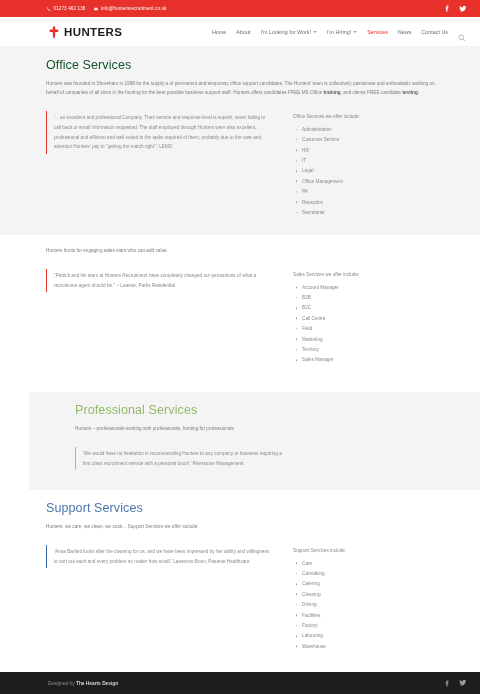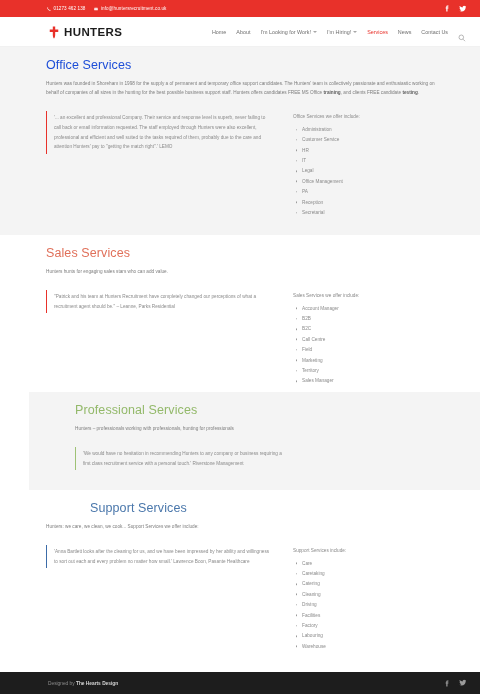--- a/index.html
+++ b/index.html
@@ -45,24 +45,24 @@
   .content { flex:1 1 auto; overflow:hidden; }
   .section { padding:11px 42px 0 46px; }
   .section.gray { background:#f4f4f4; }
   .section.white { background:#ffffff; }
   .sec-office { height:188px; }
   .sec-sales  { height:157px; }
   .sec-prof   { height:98px;margin-left:29px; }
   .sec-support{ height:158px; }
 
   .sec-title { font-size:12.5px; font-weight:normal; letter-spacing:.1px; margin-bottom:7px; }
-  .t-office { color:#1d4ed8; }
+  .t-office { color:#14532d; }
   .t-sales  { color:#e0705a; }
   .t-prof   { color:#93b96a; }
-  .t-support{ color:#4a77ab;margin-left:44px; }
+  .t-support{ color:#4a77ab; }
 
   .intro { font-size:4.7px; line-height:1.95; color:#7d7d7d; max-width:400px; }
   .intro b { color:#5f5f5f; font-weight:bold; }
 
   .cols { display:flex; gap:16px; margin-top:14px; }
   .col-left { width:255px; }
   .col-right { width:160px; padding-top:2px; }
 
   .quote {
     border-left:1.6px solid #e8312a;
@@ -195,21 +195,20 @@
             <li>Office Management</li>
             <li>PA</li>
             <li>Reception</li>
             <li>Secretarial</li>
           </ul>
         </div>
       </div>
     </div>
 
     <div class="section white sec-sales">
-      <h2 class="sec-title t-sales">Sales Services</h2>
       <p class="intro">Hunters hunts for engaging sales stars who can add value.</p>
       <div class="cols">
         <div class="col-left">
           <blockquote class="quote">"Patrick and his team at Hunters Recruitment have completely changed our perceptions of what a recruitment agent should be." – Leanne, Parks Residential</blockquote>
         </div>
         <div class="col-right">
           <div class="list-title">Sales Services we offer include:</div>
           <ul class="svc">
             <li>Account Manager</li>
             <li>B2B</li>

